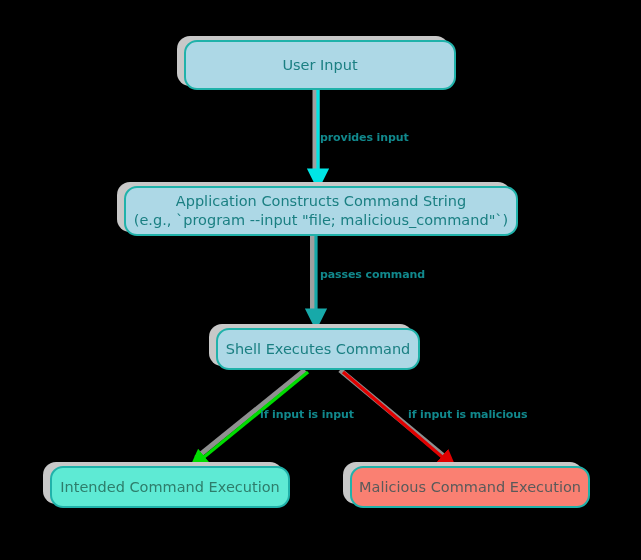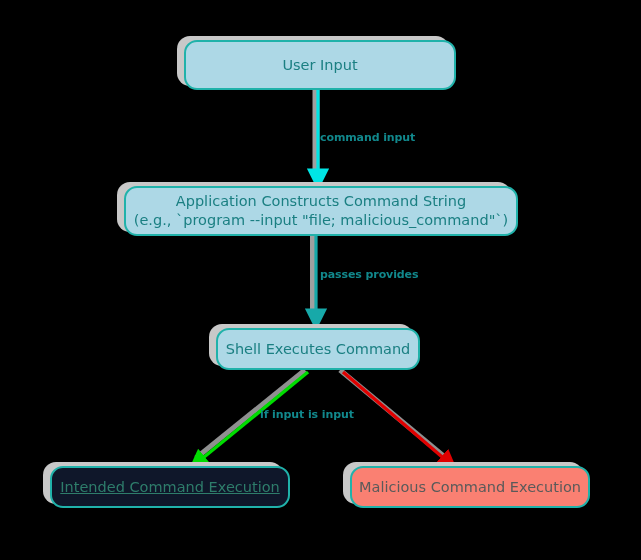--- a/index.html
+++ b/index.html
@@ -54,23 +54,22 @@
   .node-line {
     display: block;
     white-space: nowrap;
   }
 
   .node-cyan {
     background: #add8e6;
     color: #1a7f82;
   }
   .node-green {
-    background: #0f172a;
+    background: #5eead4;
     color: #2e7d6b;
-    text-decoration: underline;
   }
   .node-red {
     background: #fa8072;
     color: #5a5a5a;
   }
 
   #node-user-input {
     left: 184px; top: 40px; width: 272px; height: 50px;
     font-size: 14.5px;
   }
@@ -177,20 +176,21 @@
   </div>
 
   <div class="node node-green" id="node-intended">
     <span class="node-line">Intended Command Execution</span>
   </div>
 
   <div class="node node-red" id="node-malicious">
     <span class="node-line">Malicious Command Execution</span>
   </div>
 
-  <div class="edge-label" id="label-provides-input">command input</div>
+  <div class="edge-label" id="label-provides-input">provides input</div>
 
-  <div class="edge-label" id="label-passes-command">passes provides</div>
+  <div class="edge-label" id="label-passes-command">passes command</div>
 
   <div class="edge-label" id="label-if-safe">if input is input</div>
 
+  <div class="edge-label" id="label-if-malicious">if input is malicious</div>
 
 </div>
 
 </body></html>

